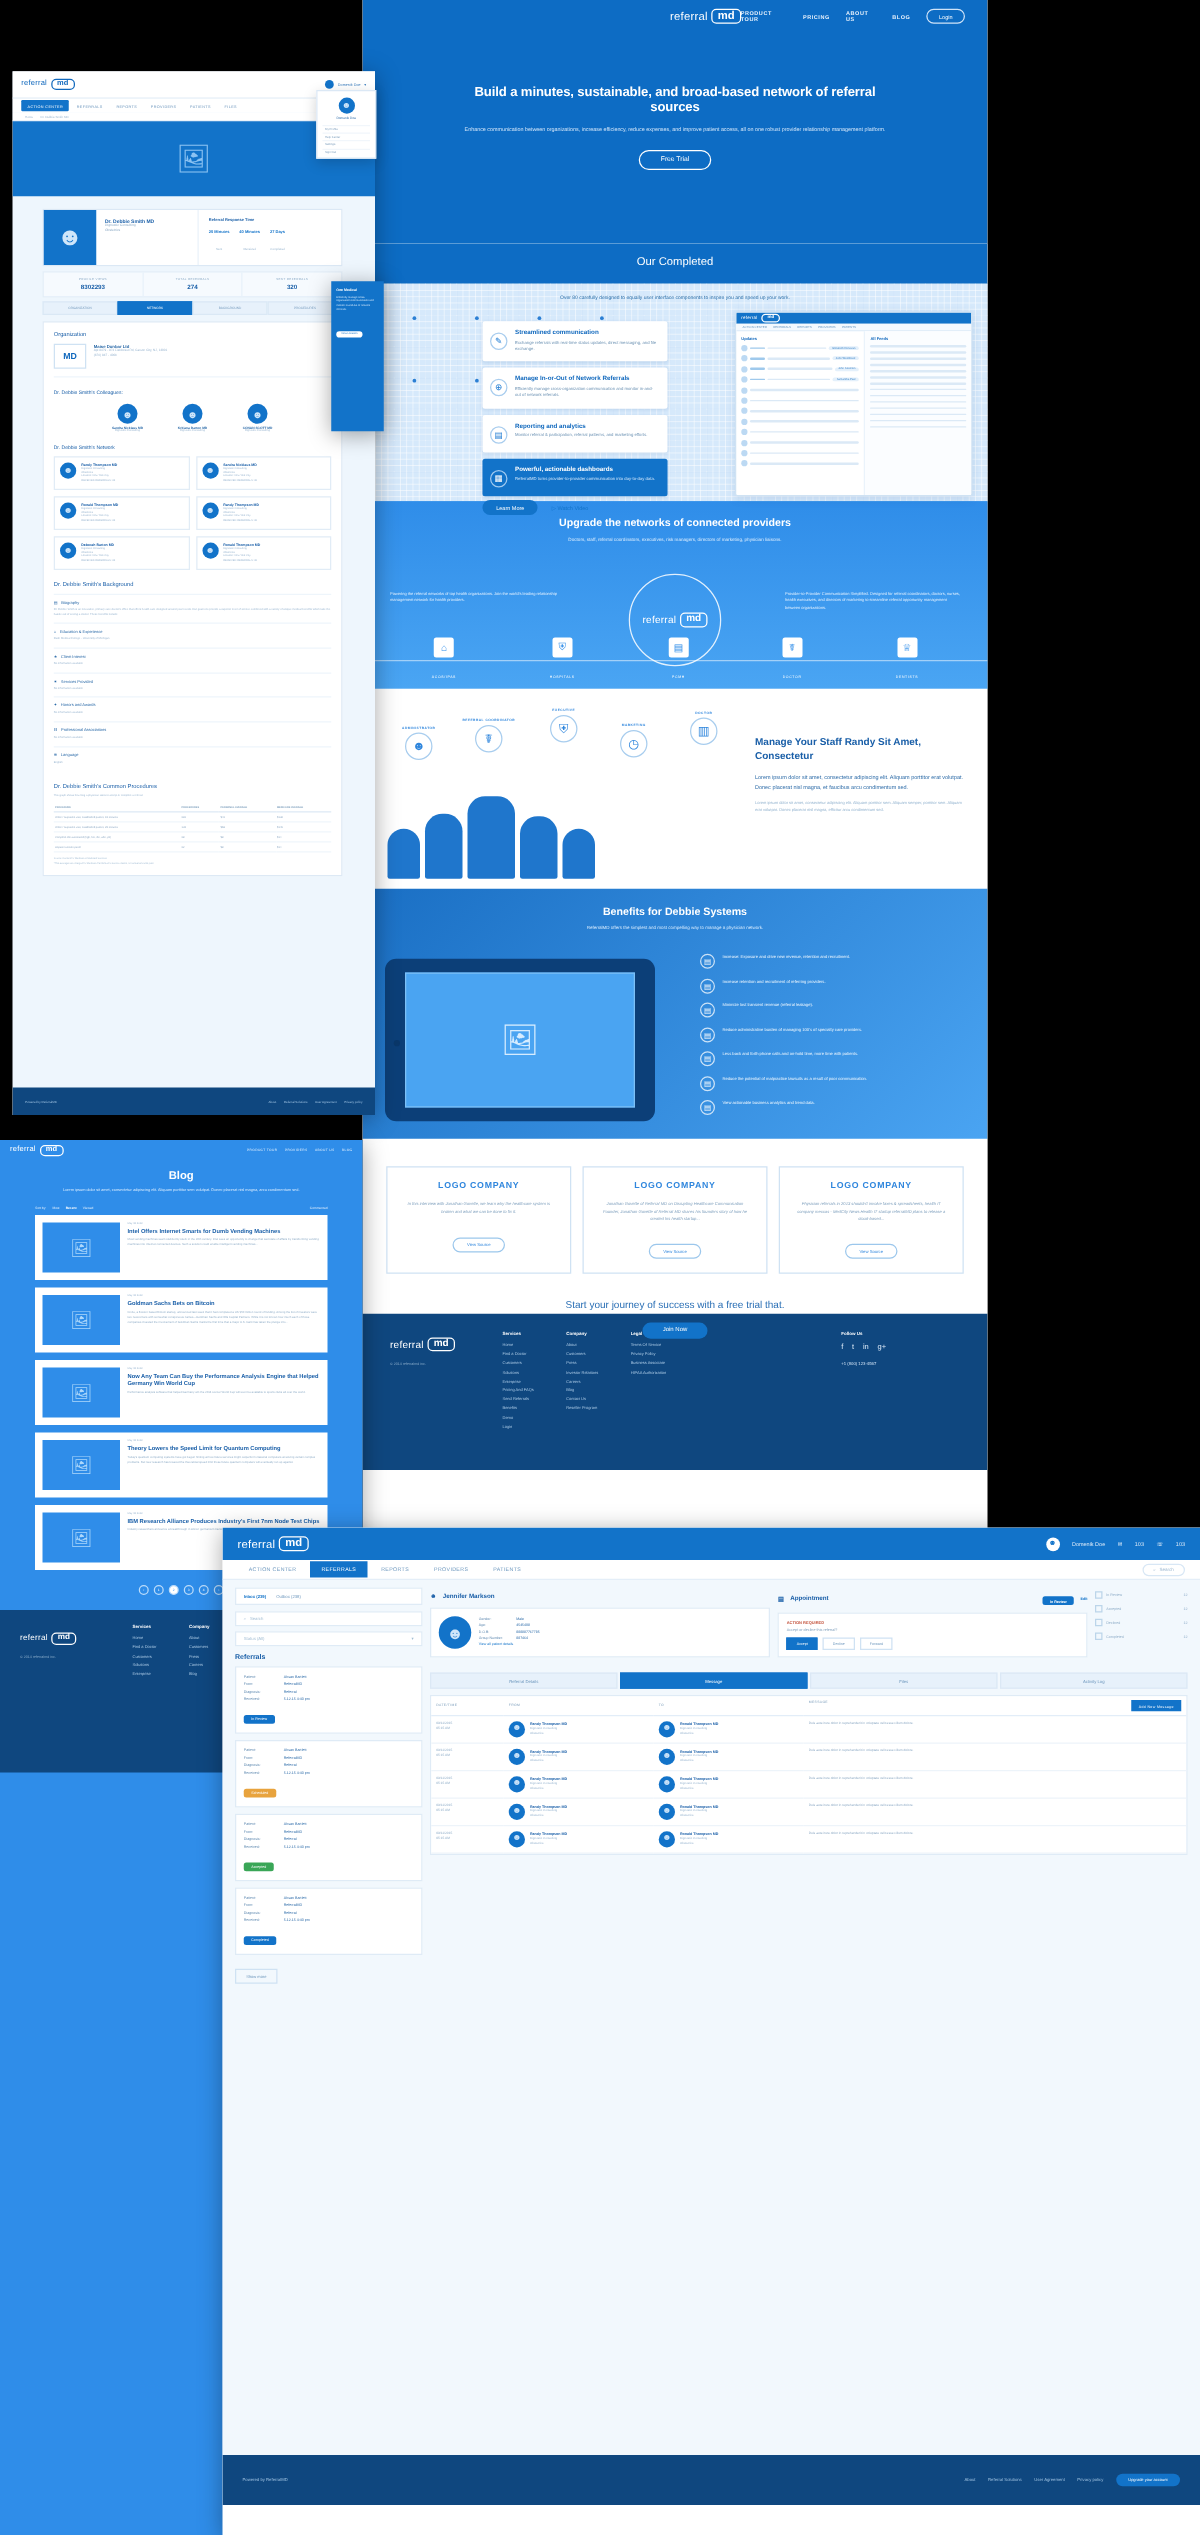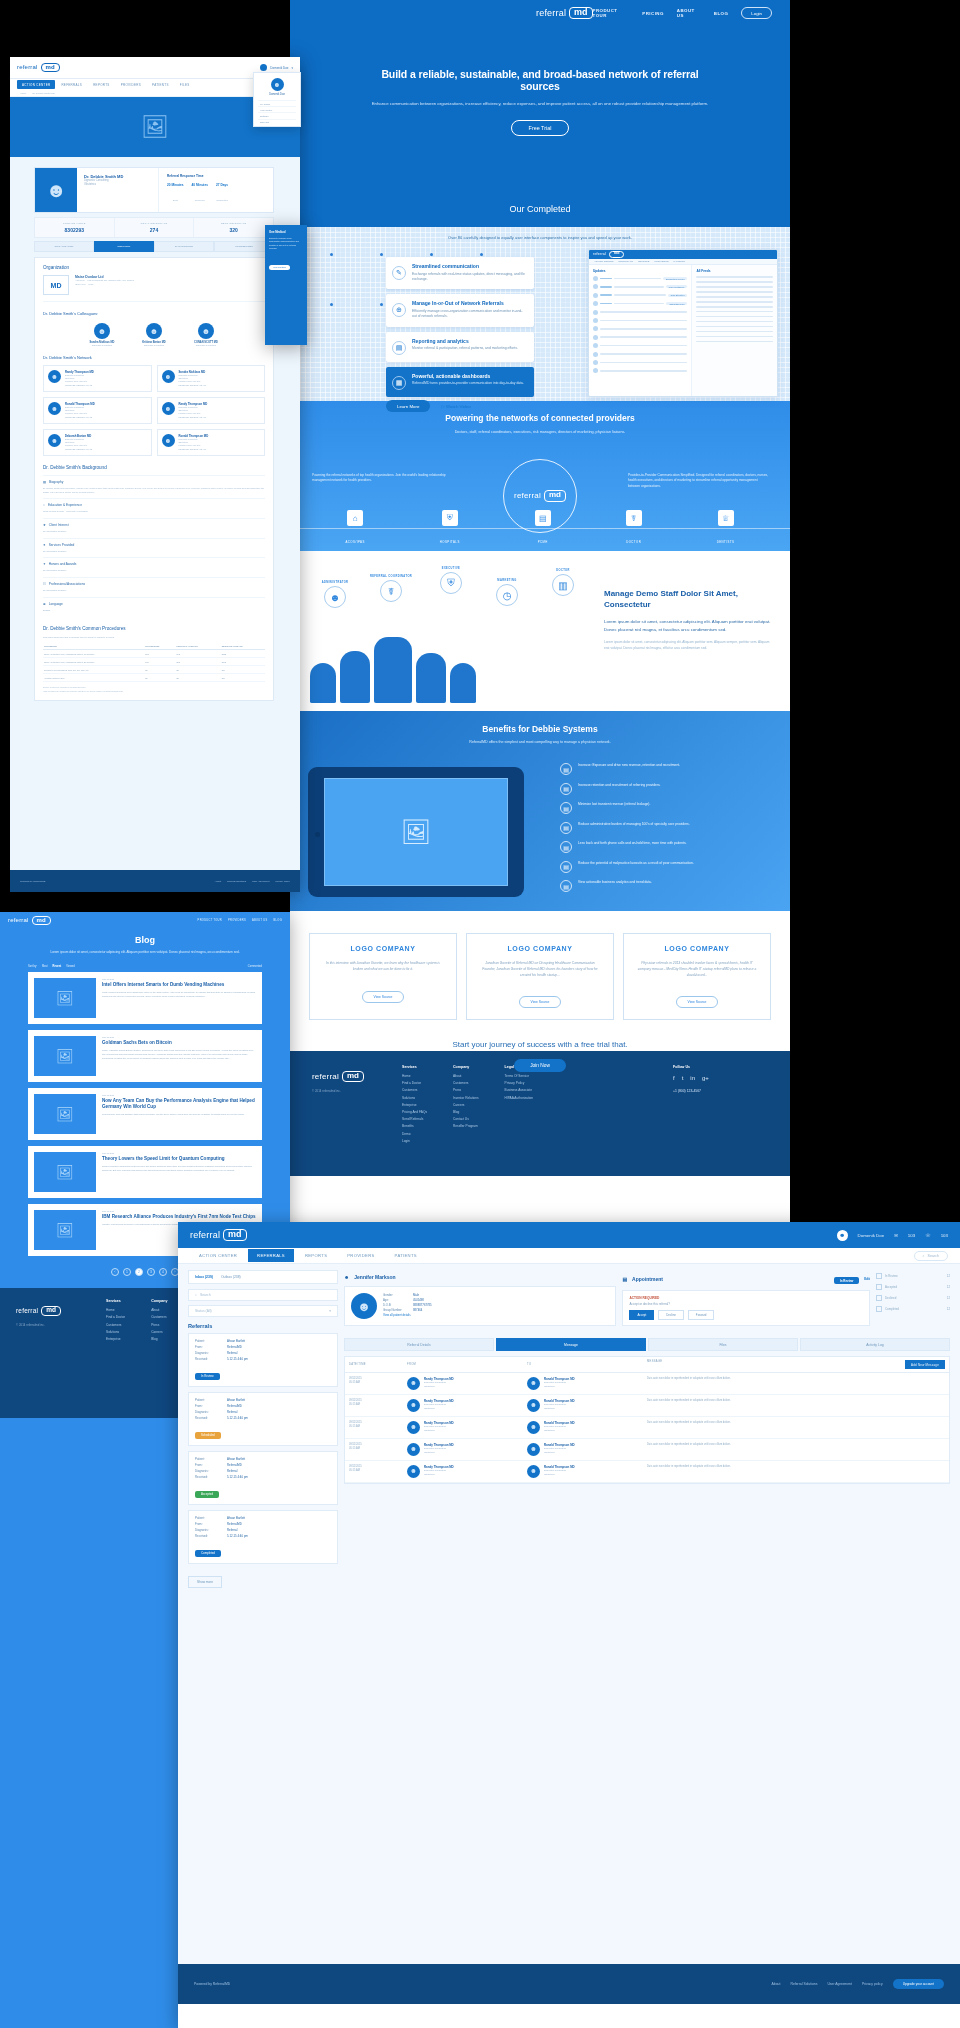--- a/index.html
+++ b/index.html
@@ -356,21 +356,21 @@
         </span>
         <div class="links">
           <a>PRODUCT TOUR</a>
           <a>PRICING</a>
           <a>ABOUT US</a>
           <a>BLOG</a>
           <span class="login">Login</span>
         </div>
       </div>
       <div class="hero-mid">
-        <h1>Build a reliable, sustainable, and broad-based network of referral sources</h1>
+        <h1>Build a minutes, sustainable, and broad-based network of referral sources</h1>
         <p>Enhance communication between organizations, increase efficiency, reduce expenses, and improve patient access, all on one robust provider relationship management platform.</p>
         <span class="hero-btn">Free Trial</span>
       </div>
     </div>
 
     <div class="s-approach">
       <div class="band"></div>
       <div class="gridarea grid-bg">
         <span class="dot" style="left:40px;top:26px"></span>
           <span class="dot" style="left:90px;top:26px"></span>
@@ -529,21 +529,21 @@
               </div>
               <div class="rowy">
                 <span class="ln"></span>
               </div>
           </div>
         </div>
       </div>
     </div>
 
     <div class="s-power">
-      <h2>Powering the networks of connected providers</h2>
+      <h2>Upgrade the networks of connected providers</h2>
       <div class="sub">Doctors, staff, referral coordinators, executives, risk managers, directors of marketing, physician liaisons.</div>
       <div class="sidecopy l">Powering the referral networks of top health organizations. Join the world's leading relationship management network for health providers.</div>
       <div class="sidecopy r">Provider-to-Provider Communication Simplified. Designed for referral coordinators, doctors, nurses, health executives, and directors of marketing to streamline referral opportunity management between organizations.</div>
       <div class="ring">
         <span class="logo">
             <span class="w1">referral</span>
             <span class="w2">md</span>
           </span>
       </div>
       <div class="rail"></div>
@@ -595,21 +595,21 @@
         </div>
       </div>
       <div class="crowd">
         <div class="person" style="width:26px;height:40px"></div>
         <div class="person" style="width:30px;height:52px"></div>
         <div class="person" style="width:38px;height:66px"></div>
         <div class="person" style="width:30px;height:50px"></div>
         <div class="person" style="width:26px;height:40px"></div>
       </div>
       <div class="staff-copy">
-        <h3>Manage Demo Staff Dolor Sit Amet, Consectetur</h3>
+        <h3>Manage Your Staff Randy Sit Amet, Consectetur</h3>
         <p class="a">Lorem ipsum dolor sit amet, consectetur adipiscing elit. Aliquam porttitor erat volutpat. Donec placerat nisl magna, et faucibus arcu condimentum sed.</p>
         <p class="b">Lorem ipsum dolor sit amet, consectetur adipiscing elit. Aliquam porttitor sem. Aliquam semper, porttitor sem. Aliquam erat volutpat. Donec placerat nisl magna, efficitur arcu condimentum sed.</p>
       </div>
     </div>
 
     <div class="s-benefits">
       <h2>Benefits for Debbie Systems</h2>
       <div class="sb">ReferralMD offers the simplest and most compelling way to manage a physician network.</div>
       <div class="tablet">
         <div class="scr">🖼</div>

